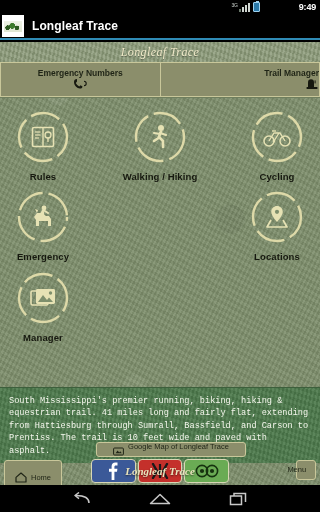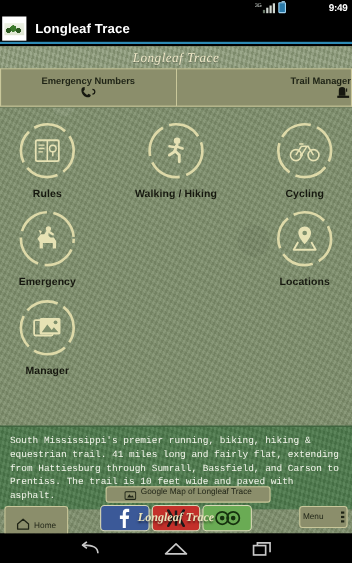--- a/index.html
+++ b/index.html
@@ -273,21 +273,21 @@
     border-radius: 3px;
     display: flex; align-items: center; justify-content: center;
     gap: 4px;
     cursor: pointer;
   }
   .homebtn-label { font-size: 7.5px; color: #1f2416; line-height:1; }
 
   .menubtn {
     position: absolute;
     right: 4px; top: 20px;
-    width: 44px; height: 20px;
+    width: 20px; height: 20px;
     background: #8b8e6b;
     border: 1px solid #c9c79a;
     border-radius: 3px;
     display: flex; align-items: center; justify-content: center;
     gap: 16px;
     cursor: pointer;
   }
   .menubtn-label { font-size: 7.5px; color: #1f2416; line-height:1; }
   .dots { display:flex; flex-direction:column; gap:1.5px; }
   .dots i { width:2.5px; height:2.5px; background:#1f2416; display:block; }

